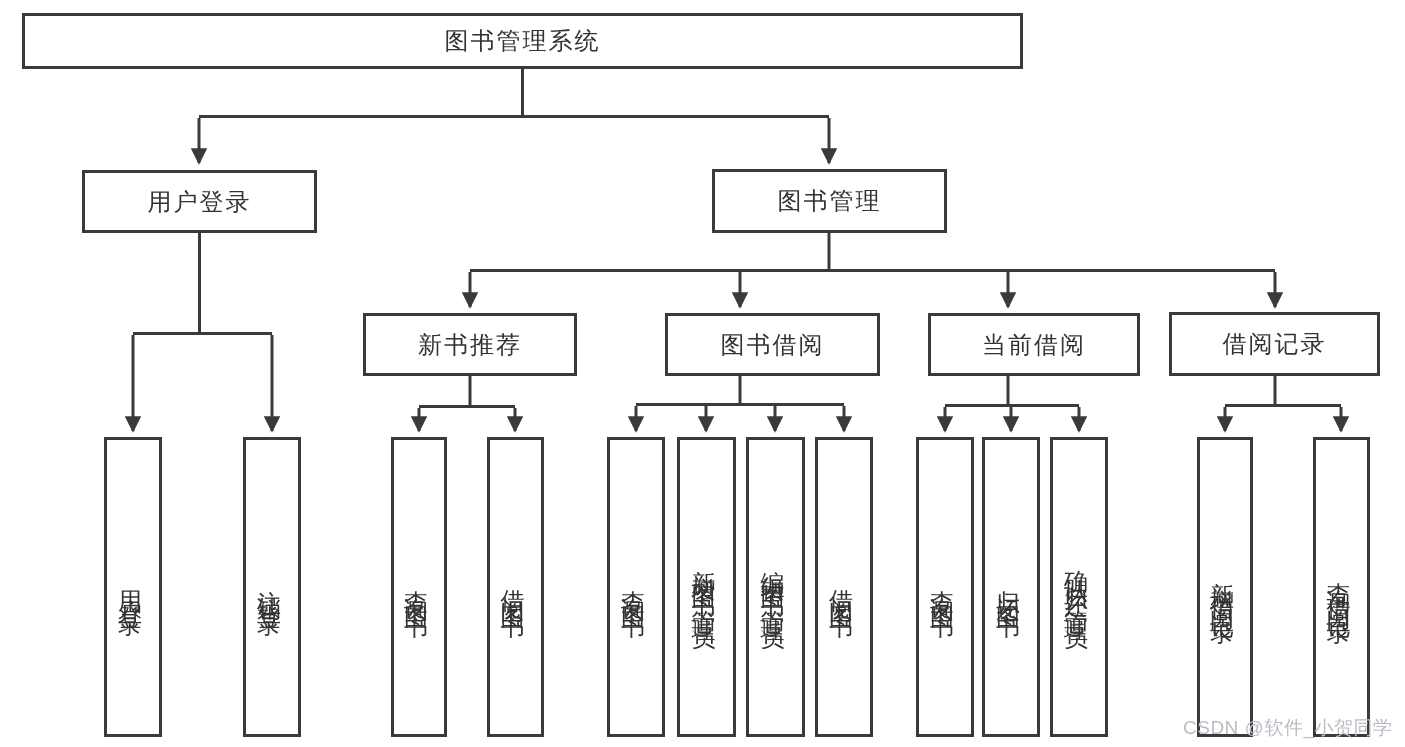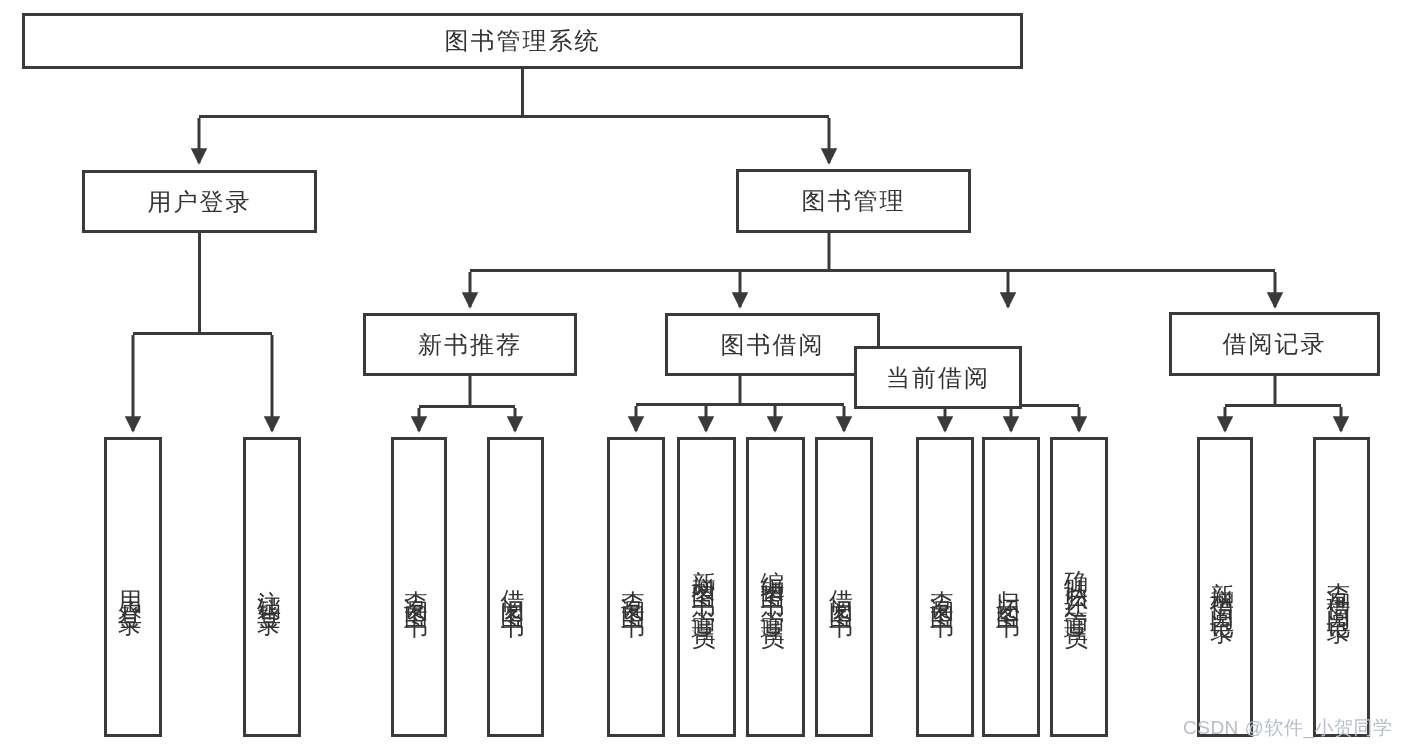--- a/index.html
+++ b/index.html
@@ -90,25 +90,25 @@
       <path d="M1275,376 V407"></path>
       <path d="M1225,405.5 H1341"></path>
       <line x1="1225" y1="407" x2="1225" y2="431" marker-end="url(#ah)"></line>
       <line x1="1341" y1="407" x2="1341" y2="431" marker-end="url(#ah)"></line>
     </g>
   </svg>
 
   <div class="node" style="left:22px;top:13px;width:1001px;height:56px;">图书管理系统</div>
 
   <div class="node" style="left:82px;top:170px;width:235px;height:63px;">用户登录</div>
-  <div class="node" style="left:712px;top:169px;width:235px;height:64px;margin-left:24px;">图书管理</div>
+  <div class="node" style="left:712px;top:169px;width:235px;height:64px;">图书管理</div>
 
   <div class="node" style="left:363px;top:313px;width:214px;height:63px;text-align:right;">新书推荐</div>
   <div class="node" style="left:665px;top:313px;width:215px;height:63px;">图书借阅</div>
-  <div class="node" style="left:854px;top:313px;width:168px;height:63px;margin-top:33px;">当前借阅</div>
+  <div class="node" style="left:928px;top:313px;width:212px;height:63px;">当前借阅</div>
   <div class="node" style="left:1169px;top:312px;width:211px;height:64px;">借阅记录</div>
 
   <div class="node leaf" style="left:104px;top:437px;width:58px;height:300px;">用户登录</div>
   <div class="node leaf" style="left:243px;top:437px;width:58px;height:300px;">注销登录</div>
 
   <div class="node leaf" style="left:391px;top:437px;width:56px;height:300px;">查询图书</div>
   <div class="node leaf" style="left:487px;top:437px;width:57px;height:300px;">借阅图书</div>
 
   <div class="node leaf" style="left:607px;top:437px;width:58px;height:300px;">查询图书</div>
   <div class="node leaf" style="left:677px;top:437px;width:59px;height:300px;">新增图书（管理员）</div>

